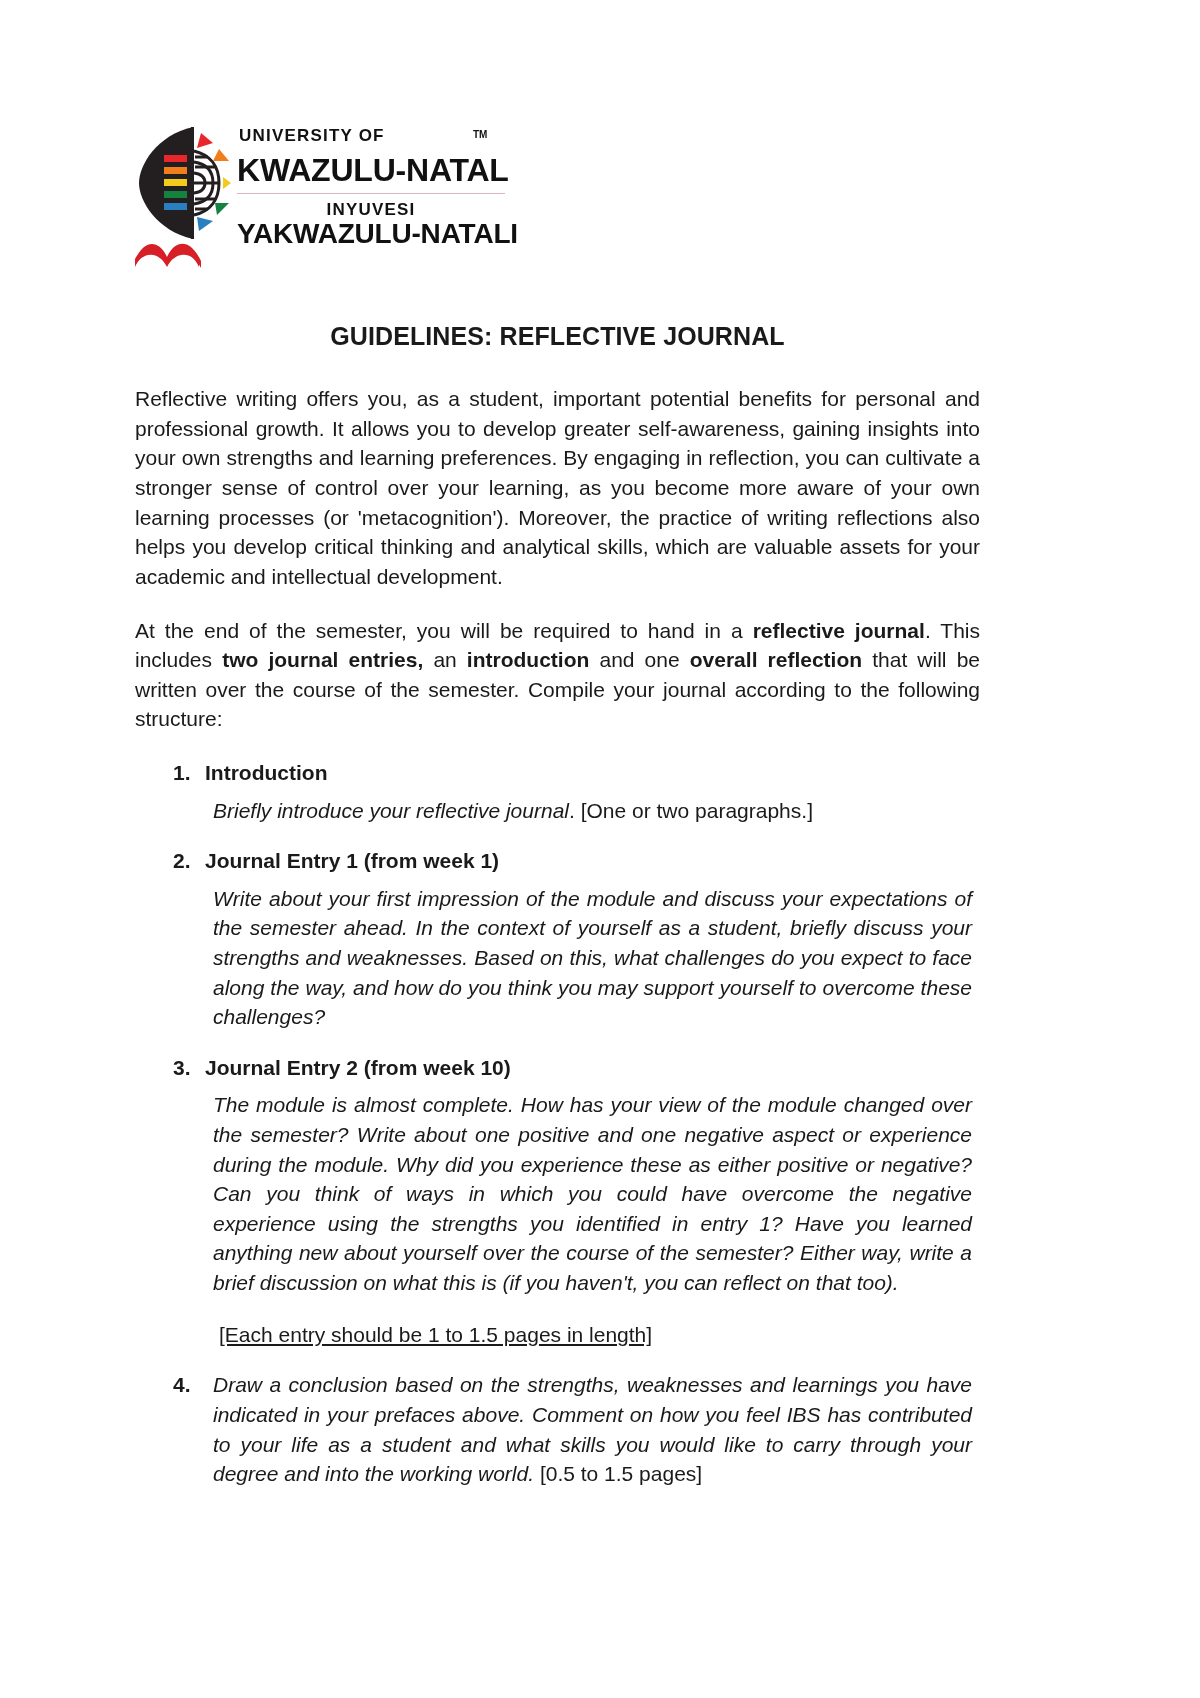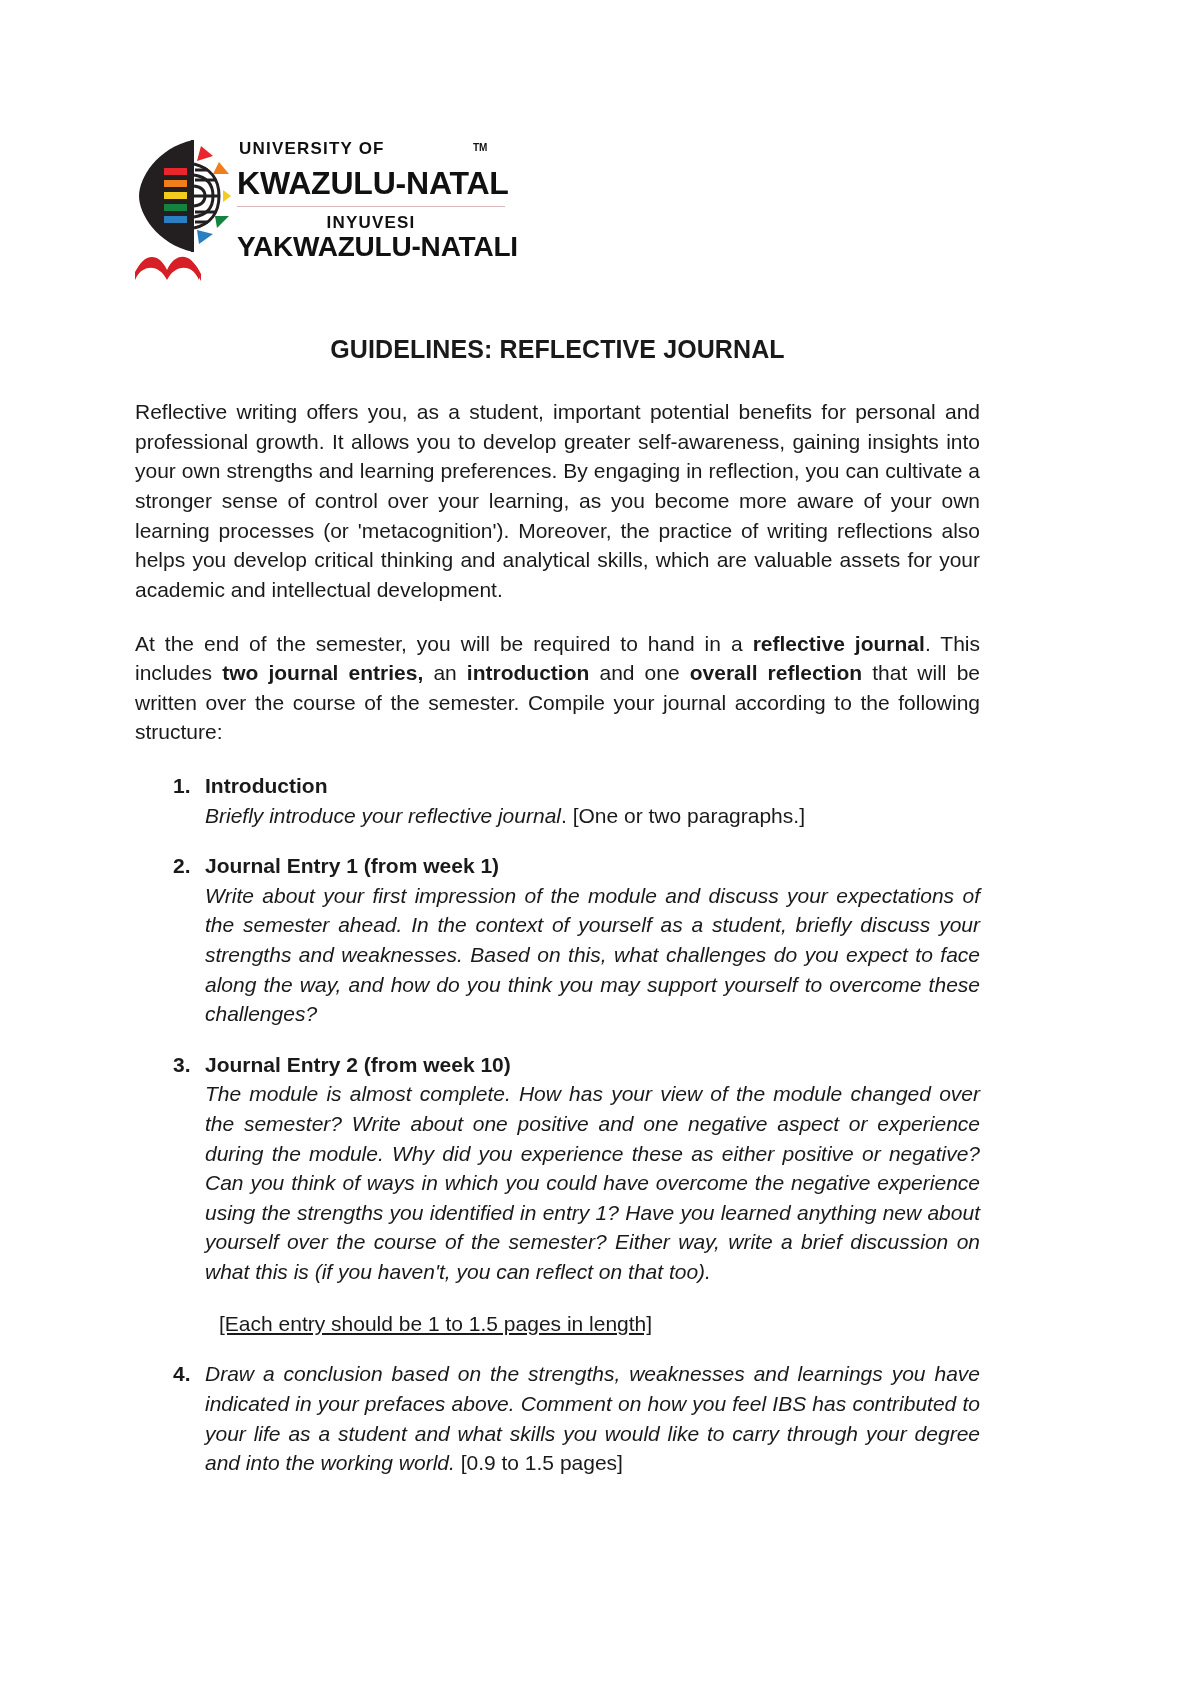--- a/index.html
+++ b/index.html
@@ -19,21 +19,21 @@
   .page {
     position: relative;
     width: 1200px;
     height: 1698px;
     background: #ffffff;
   }
 
   .content {
     position: absolute;
     left: 135px;
-    top: 130px;
+    top: 117px;
     width: 845px;
   }
 
   
   .header {
     position: relative;
     height: 168px;
     display: flex;
     align-items: flex-start;
   }
@@ -182,21 +182,21 @@
     font-weight: 700;
     font-size: 21px;
   }
   .li-head {
     font-weight: 700;
     margin: 0;
   }
   .li-body {
     font-style: italic;
     text-align: justify;
-    margin: 0;
+    margin: 8px;
   }
   .li-body .plain {
     font-style: normal;
   }
   .li-note {
     margin: 22px 0 0 14px;
     font-style: normal;
     text-decoration: underline;
   }
 </style>
@@ -280,19 +280,19 @@
           <p class="li-body"><span>Write about your first impression of the module and discuss your expectations of the semester ahead. In the context of yourself as a student, briefly discuss your strengths and weaknesses. Based on this, what challenges do you expect to face along the way, and how do you think you may support yourself to overcome these challenges?</span><span class="plain"></span></p>
         </li>
 
         <li>
           <p class="li-head">Journal Entry 2 (from week 10)</p>
           <p class="li-body"><span>The module is almost complete. How has your view of the module changed over the semester? Write about one positive and one negative aspect or experience during the module. Why did you experience these as either positive or negative? Can you think of ways in which you could have overcome the negative experience using the strengths you identified in entry 1? Have you learned anything new about yourself over the course of the semester? Either way, write a brief discussion on what this is (if you haven't, you can reflect on that too).</span><span class="plain"></span></p>
           <p class="li-note">[Each entry should be 1 to 1.5 pages in length]</p>
         </li>
 
         <li>
-          <p class="li-body"><span>Draw a conclusion based on the strengths, weaknesses and learnings you have indicated in your prefaces above. Comment on how you feel IBS has contributed to your life as a student and what skills you would like to carry through your degree and into the working world. </span><span class="plain">[0.9 to 1.5 pages]</span></p>
+          <p class="li-body"><span>Draw a conclusion based on the strengths, weaknesses and learnings you have indicated in your prefaces above. Comment on how you feel IBS has contributed to your life as a student and what skills you would like to carry through your degree and into the working world. </span><span class="plain">[0.5 to 1.5 pages]</span></p>
         </li>
 
       </ol>
     </div>
   </div>
 </div>
 
 </body></html>

